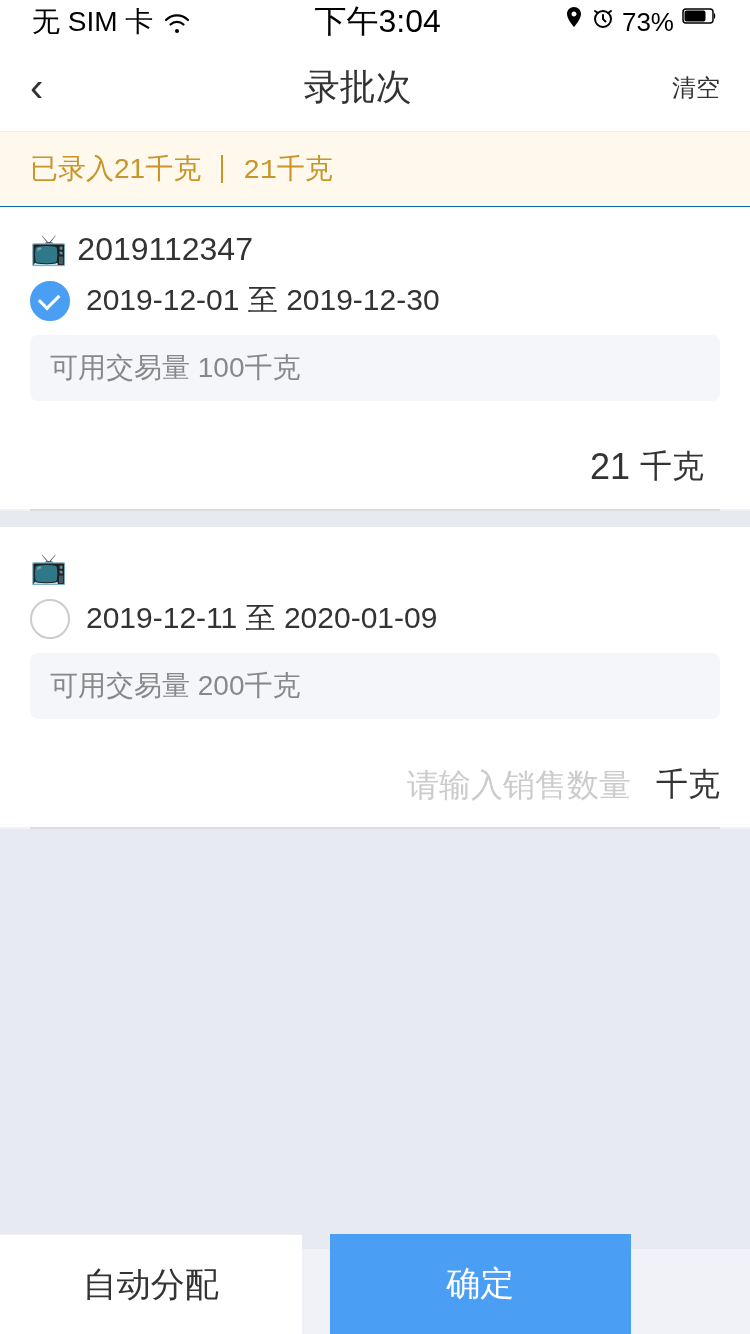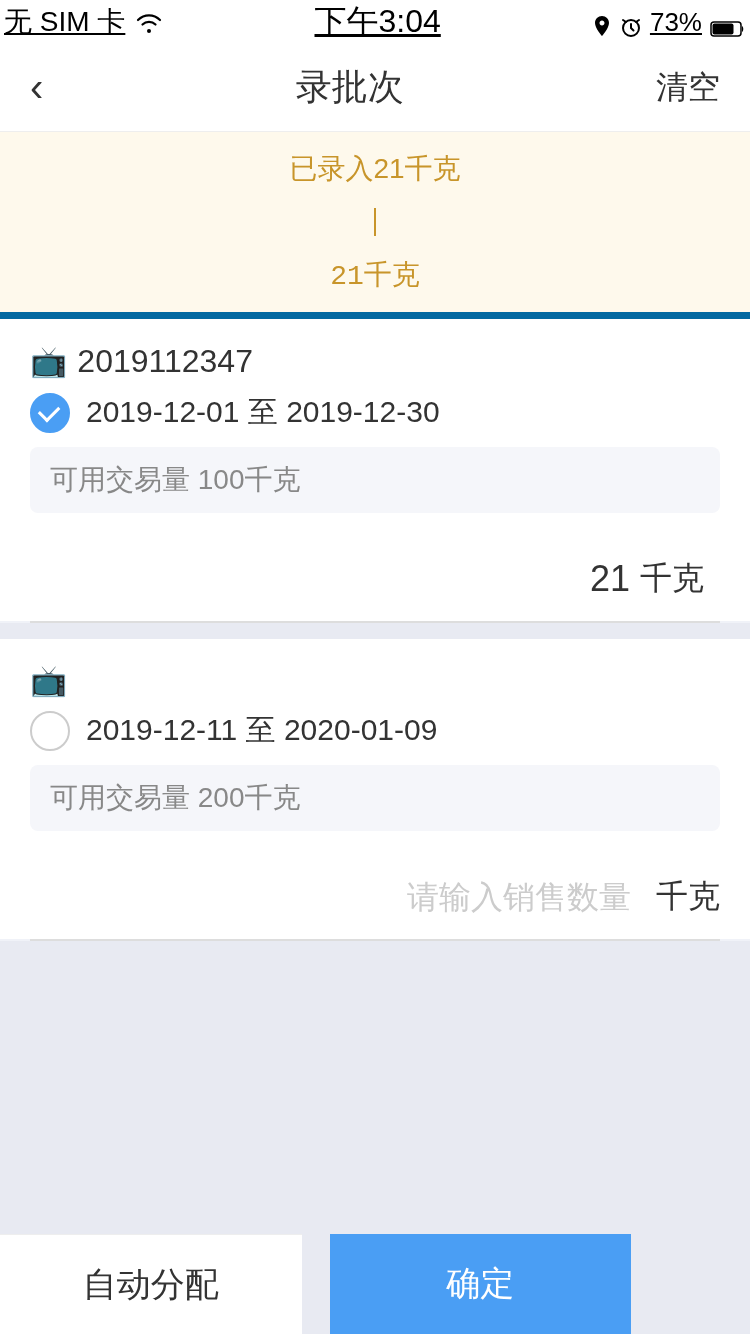--- a/index.html
+++ b/index.html
@@ -13,39 +13,38 @@
     }
 
     
     .status-bar {
       width: 750px;
       height: 44px;
       background: #fff;
       display: flex;
       align-items: center;
       justify-content: space-between;
-      padding: 0 4px;
-      font-size: 28px;
-      text-decoration: underline;
+      padding: 0 32px;
+      font-size: 28px;
     }
     .status-left {
       display: flex;
       align-items: center;
       gap: 10px;
       font-size: 28px;
       color: #000;
     }
     .status-center {
       font-size: 32px;
       font-weight: 500;
       color: #000;
     }
     .status-right {
       display: flex;
-      align-items: flex-end;
+      align-items: flex-start;
       gap: 8px;
       font-size: 26px;
       color: #000;
     }
 
     
     .nav-bar {
       width: 750px;
       height: 88px;
       background: #fff;
@@ -59,34 +58,33 @@
       font-size: 40px;
       color: #333;
       cursor: pointer;
     }
     .nav-title {
       font-size: 36px;
       font-weight: 500;
       color: #333;
     }
     .nav-action {
-      font-size: 32px;
+      font-size: 24px;
       color: #333;
       cursor: pointer;
     }
 
     
     .info-banner {
       background: #fef9ec;
       padding: 18px 30px;
       display: flex;
       align-items: center;
       gap: 20px;
-      border-bottom: 7px solid #0369a1;
-      flex-direction: column;
+      border-bottom: 1px solid #0369a1;
     }
     .info-banner .label {
       font-size: 28px;
       color: #c8952a;
     }
     .info-banner .divider {
       width: 2px;
       height: 28px;
       background: #c8952a;
     }

